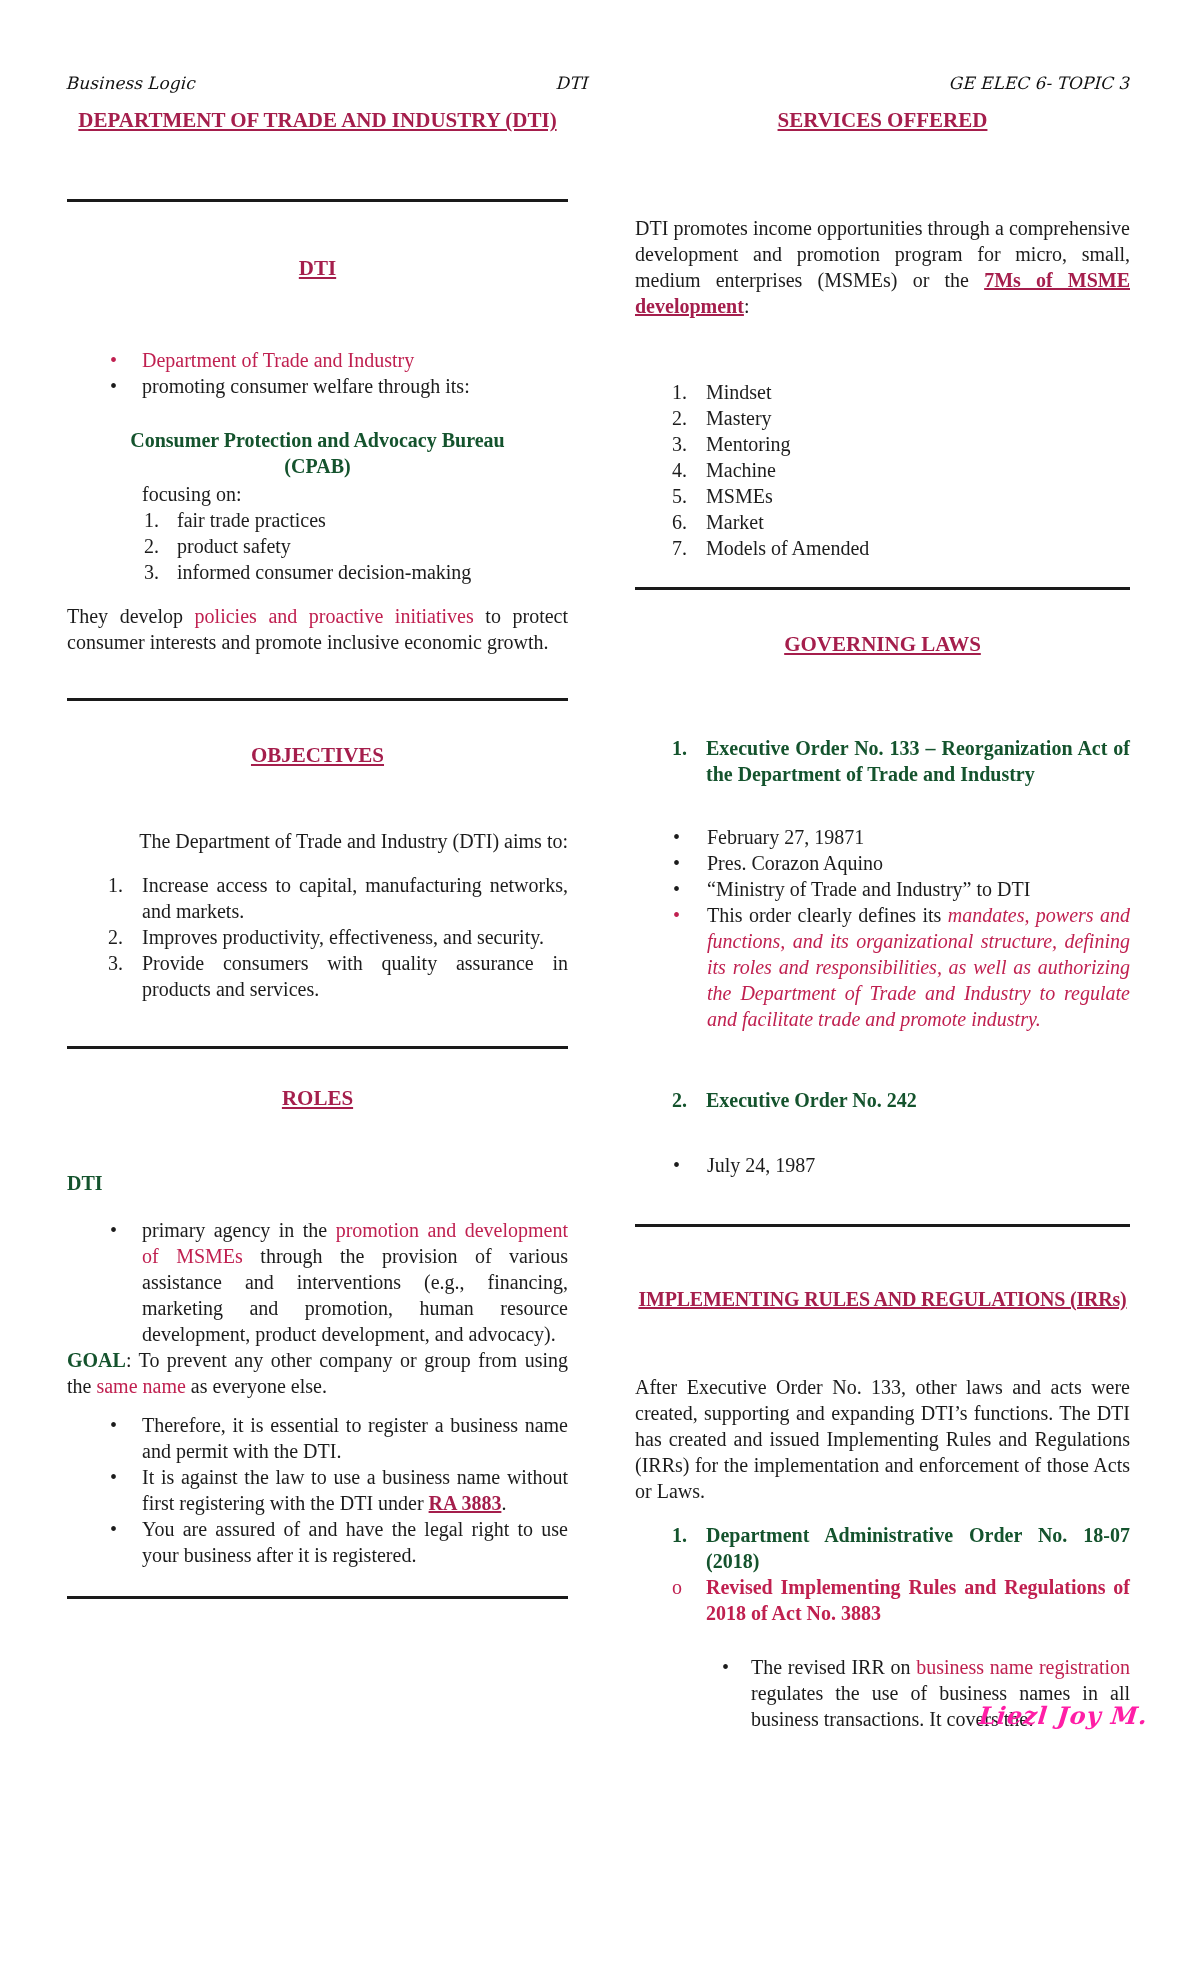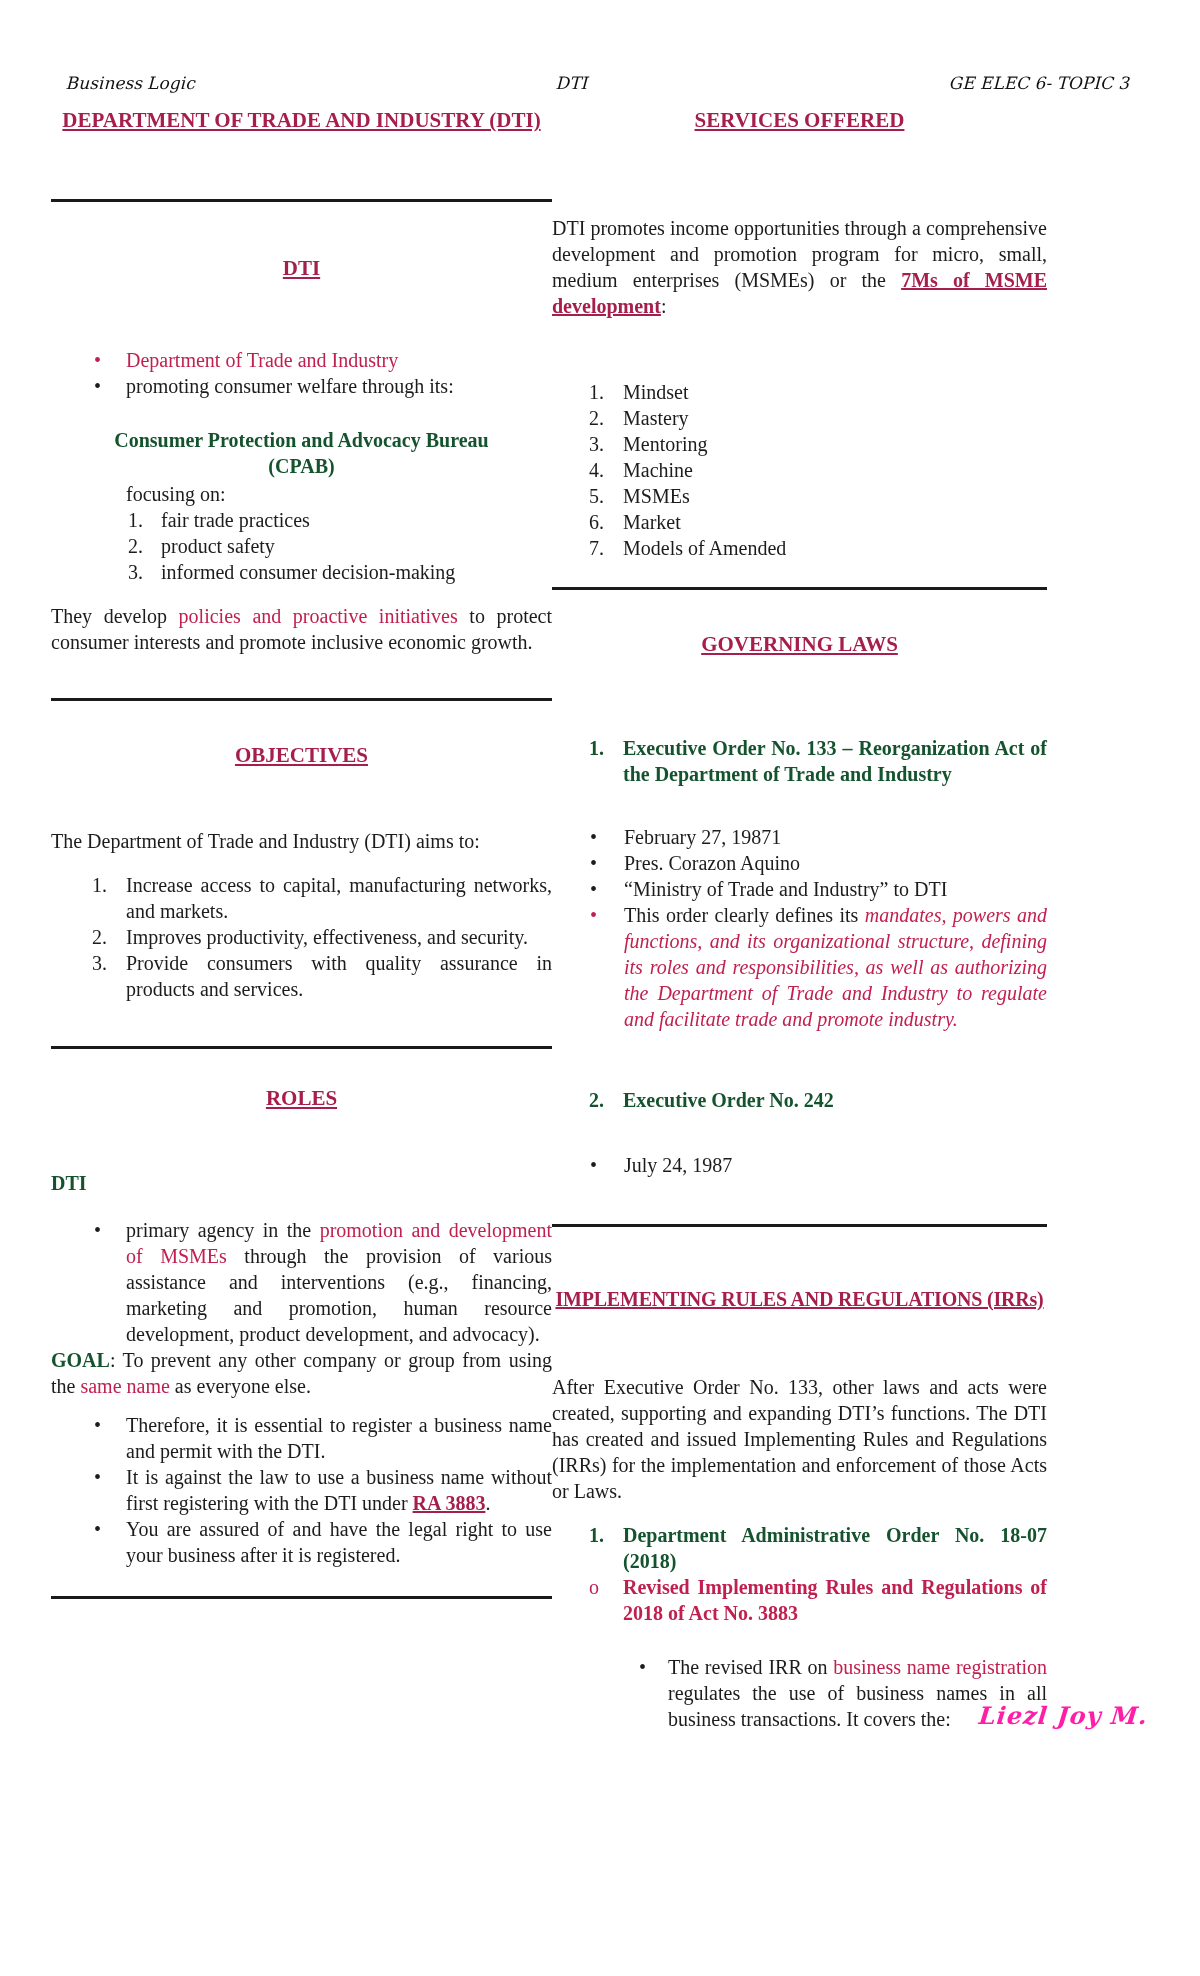--- a/index.html
+++ b/index.html
@@ -3,21 +3,21 @@
 <meta charset="utf-8">
 <style>
   html,body{margin:0;padding:0;background:#ffffff;}
   .page{position:relative;width:1200px;height:1976px;background:#ffffff;overflow:hidden;
         font-family:"Liberation Serif","DejaVu Serif",serif;color:#1c1c1c;font-size:20px;line-height:26px;}
   
   .runhead{position:absolute;top:70px;left:67px;right:69px;display:flex;justify-content:space-between;
            font-family:"DejaVu Serif",serif;font-style:italic;font-size:17px;color:#111;}
   .runhead span{transform:skewX(-4deg);}
   
-  .columns{position:absolute;top:107px;left:51px;display:flex;}
+  .columns{position:absolute;top:107px;left:67px;display:flex;gap:67px;}
   .col{width:501px;}
   .col-right{width:495px;}
   
   .doc-h{font-weight:bold;font-size:21px;line-height:27px;color:#A51E4C;text-decoration:underline;
          text-align:center;}
   .doc-h.nowrap{white-space:nowrap;font-size:20px;letter-spacing:-0.2px;}
   .divider{height:3px;background:#1a1a1a;}
   
   .just{text-align:justify;}
   .acc{color:#C02050;}
@@ -93,21 +93,21 @@
       </div>
 
       <div class="just" style="margin-top:18px;">
         <span>They develop </span><span class="acc">policies and proactive initiatives</span><span> to protect consumer interests and promote inclusive economic growth.</span>
       </div>
 
       <div class="divider" style="margin-top:43px;"></div>
 
       <div class="doc-h" style="margin-top:41px;">OBJECTIVES</div>
 
-      <div style="margin-top:59px;">The Department of Trade and Industry (DTI) aims to:</div>
+      <div style="margin-top:59px;text-align:right;">The Department of Trade and Industry (DTI) aims to:</div>
 
       <div class="nl nl-obj" style="margin-top:18px;">
         <div class="li">Increase access to capital, manufacturing networks, and markets.</div>
         <div class="li">Improves productivity, effectiveness, and security.</div>
         <div class="li">Provide consumers with quality assurance in products and services.</div>
       </div>
 
       <div class="divider" style="margin-top:44px;"></div>
 
       <div class="doc-h" style="margin-top:36px;">ROLES</div>

